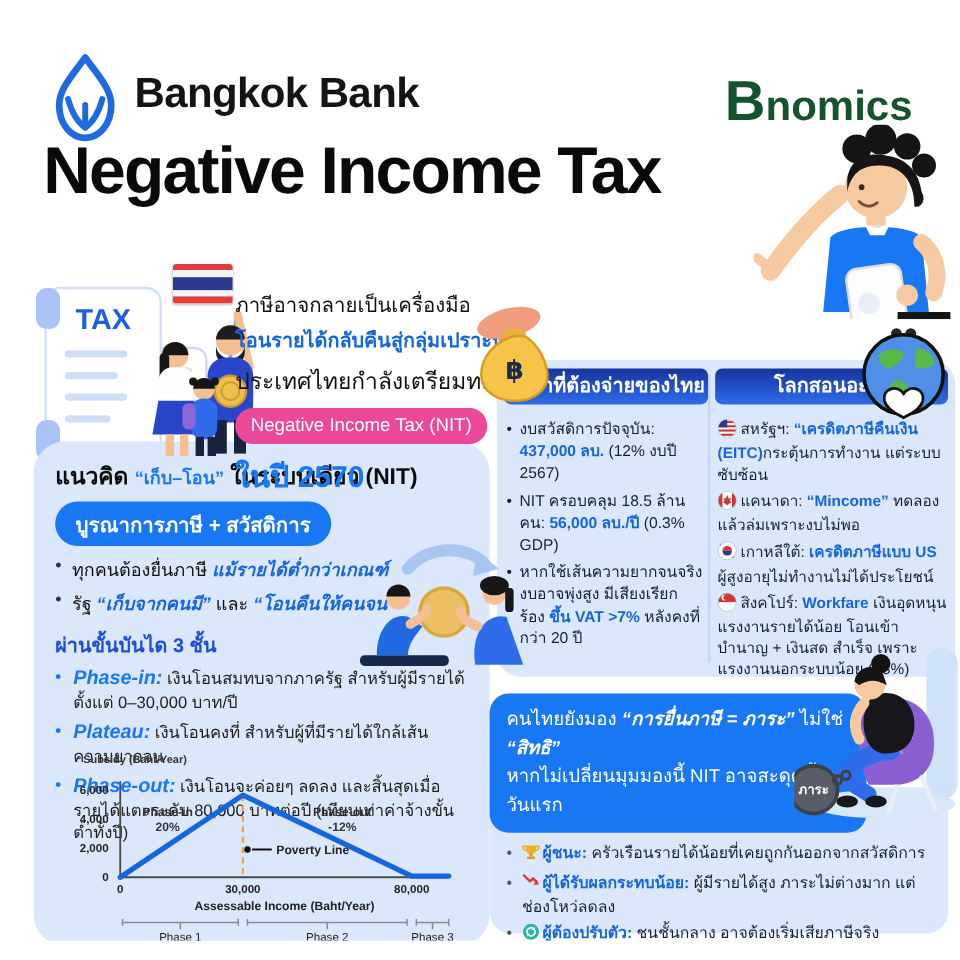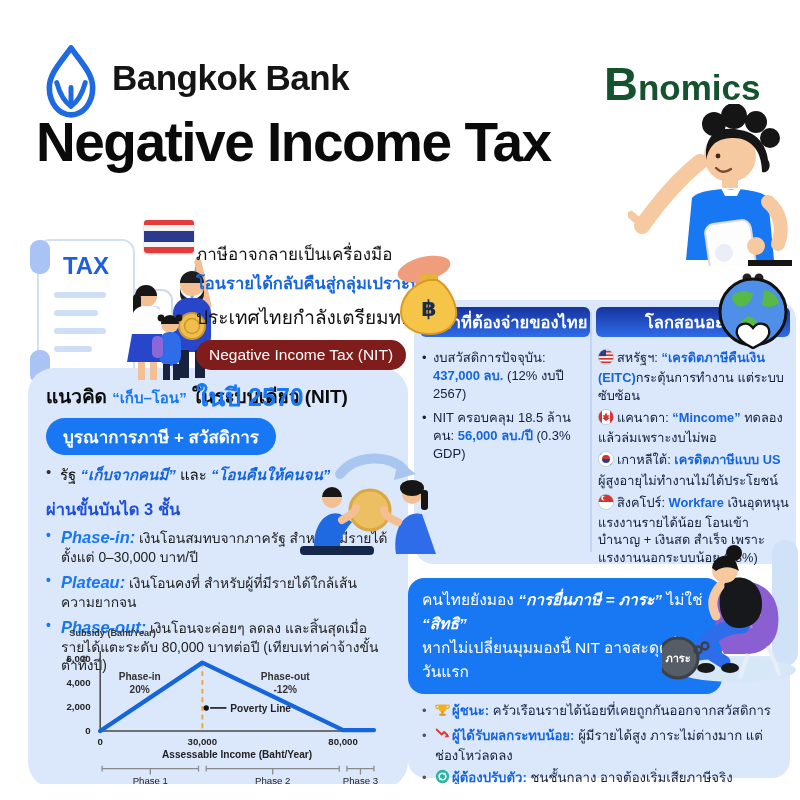--- a/index.html
+++ b/index.html
@@ -21,21 +21,21 @@
   .scroll-ill{position:absolute;left:28px;top:232px;}
   .family-ill{position:absolute;left:112px;top:256px;z-index:2;}
   .thai-flag{position:absolute;left:144px;top:220px;width:50px;height:33px;z-index:3;border-radius:3px;overflow:hidden;box-shadow:0 1px 2px rgba(0,0,0,.25);}
   .thai-flag .r{height:16.6%;background:#e23c3c;}
   .thai-flag .w{height:16.6%;background:#f4f4f4;}
   .thai-flag .b{height:33.3%;background:#2b3a8f;}
   .intro-text{position:absolute;left:196px;top:240px;width:215px;z-index:2;}
   .intro-l1{font-size:17px;color:#111;white-space:nowrap;}
   .intro-l2{font-size:16.5px;font-weight:bold;color:#1565dd;white-space:nowrap;margin-top:3px;}
   .intro-l3{font-size:19px;color:#111;white-space:nowrap;margin-top:6px;}
-  .intro-pill{display:inline-block;margin-top:8px;background:#7f1d1d;color:#fff;font-size:15.5px;padding:6px 13px;border-radius:18px;white-space:nowrap;}
+  .intro-pill{display:inline-block;margin-top:8px;background:#ec4899;color:#fff;font-size:15.5px;padding:6px 13px;border-radius:18px;white-space:nowrap;}
   .intro-year{font-size:25px;font-weight:bold;color:#1877f2;margin-top:7px;}
 
   
   .left-panel{position:absolute;left:28px;top:368px;width:380px;height:420px;background:#dbe7fb;border-radius:26px;padding:13px 18px;box-sizing:border-box;}
   .concept-title{font-size:19px;font-weight:bold;color:#0b0b0b;white-space:nowrap;}
   .concept-title .cq{font-size:15px;color:#1877f2;}
   .concept-pill{display:inline-block;margin-top:7px;background:#1877f2;color:#fff;font-size:17px;font-weight:bold;padding:5px 17px;border-radius:20px;}
   .cbul{margin-top:8px;font-size:15px;color:#111;}
   .cbul .row{margin-top:4px;padding-left:14px;position:relative;}
   .cbul .row::before{content:"•";position:absolute;left:0;color:#333;}
@@ -176,20 +176,23 @@
     <div class="intro-pill">Negative Income Tax (NIT)</div>
     <div class="intro-year">ในปี 2570</div>
   </div>
 
   <div class="left-panel">
     <div class="concept-title">
       <span>แนวคิด </span><span class="cq">“เก็บ–โอน”</span><span> ในระบบเดียว (NIT)</span>
     </div>
     <div class="concept-pill">บูรณาการภาษี + สวัสดิการ</div>
     <div class="cbul">
+      <div class="row">
+        <span>ทุกคนต้องยื่นภาษี </span><span class="em-blue">แม้รายได้ต่ำกว่าเกณฑ์</span>
+      </div>
       <div class="row">
         <span>รัฐ </span><span class="em-blue">“เก็บจากคนมี”</span><span> และ </span><span class="em-blue">“โอนคืนให้คนจน”</span>
       </div>
     </div>
     <div class="ladder-title">ผ่านขั้นบันได 3 ชั้น</div>
     <div class="phase-item">
       <span class="plabel">Phase-in:</span><span> เงินโอนสมทบจากภาครัฐ สำหรับผู้มีรายได้ตั้งแต่ 0–30,000 บาท/ปี</span>
     </div>
     <div class="phase-item">
       <span class="plabel">Plateau:</span><span> เงินโอนคงที่ สำหรับผู้ที่มีรายได้ใกล้เส้นความยากจน</span>
@@ -267,20 +270,23 @@
     <div class="col-header world">โลกสอนอะไร</div>
     <div class="vdivider"></div>
 
     <div class="cost-list">
       <div class="cost-item">
         <span>งบสวัสดิการปัจจุบัน: </span><span class="b-strong">437,000 ลบ.</span><span> (12% งบปี 2567)</span>
       </div>
       <div class="cost-item">
         <span>NIT ครอบคลุม 18.5 ล้านคน: </span><span class="b-strong">56,000 ลบ./ปี</span><span> (0.3% GDP)</span>
       </div>
+      <div class="cost-item">
+        <span>หากใช้เส้นความยากจนจริง งบอาจพุ่งสูง มีเสียงเรียกร้อง </span><span class="b-strong">ขึ้น VAT &gt;7%</span><span> หลังคงที่กว่า 20 ปี</span>
+      </div>
     </div>
 
     <div class="world-list">
       <div class="world-item">
         <span class="flag">
           <svg width="16" height="16" viewBox="0 0 18 18">
               <clipPath id="cus">
                 <circle cx="9" cy="9" r="8.5"></circle>
               </clipPath>
               <g clip-path="url(#cus)">

